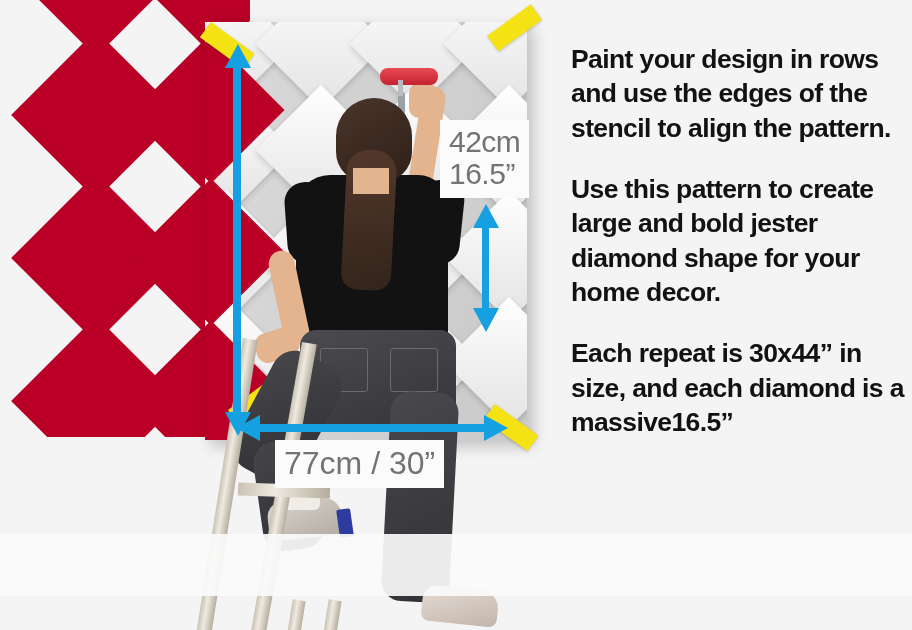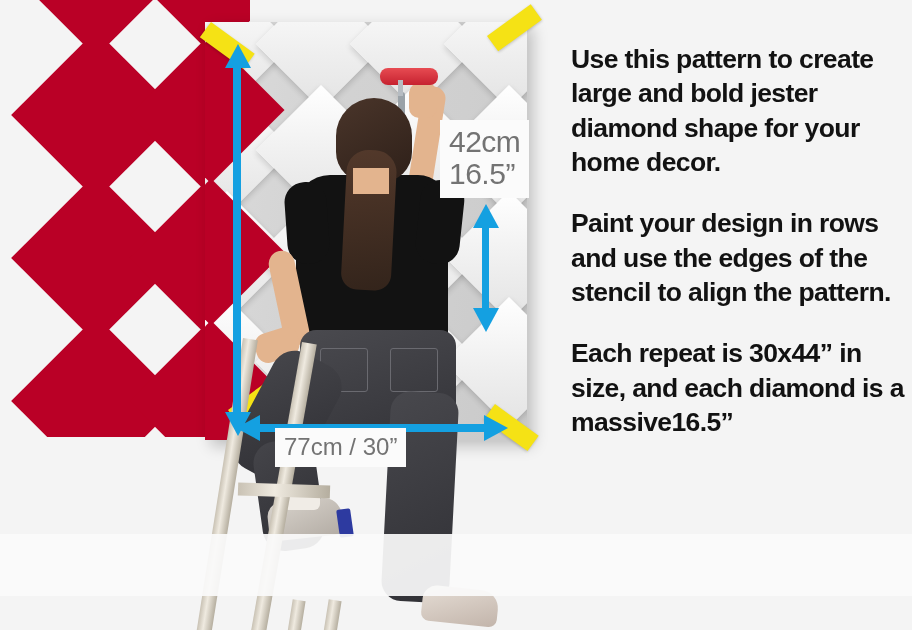--- a/index.html
+++ b/index.html
@@ -51,21 +51,21 @@
   .ah-right{border-top:13px solid transparent;border-bottom:13px solid transparent;border-left:24px solid #14a0e1;}
 
   
   .dimlabel{
     position:absolute;background:#fbfbfb;color:#737373;
     font-weight:normal;line-height:1.08;padding:6px 9px 7px 9px;
     letter-spacing:-0.5px;white-space:pre;
   }
   .dl-112{left:104px;top:203px;font-size:31px;}
   .dl-42{left:440px;top:120px;font-size:30px;}
-  .dl-77{left:275px;top:428px;font-size:24px;letter-spacing:0px;}
+  .dl-77{left:275px;top:440px;font-size:32px;letter-spacing:0px;}
 
   
   .copy{position:absolute;left:571px;top:42px;width:336px;color:#121212;
         font-weight:bold;font-size:26.5px;line-height:1.295;letter-spacing:-0.6px;}
   .copy p{margin:0 0 27px 0;}
   .copy p:last-child{margin-bottom:15px;}
 
   
   .banner{
     position:absolute;left:0;top:534px;width:912px;height:62px;
@@ -198,20 +198,20 @@
     <div class="arrow-head ah-left" style="left:236px;top:415px;"></div>
     <div class="arrow-line" style="left:254px;top:424px;width:238px;height:8px;"></div>
     <div class="arrow-head ah-right" style="left:484px;top:415px;"></div>
   </div>
 
   <div class="dimlabel dl-42">42cm
 16.5”</div>
   <div class="dimlabel dl-77">77cm / 30”</div>
 
   <div class="copy">
+    <p>Paint your design in rows and use the edges of the stencil to align the pattern.</p>
     <p>Use this pattern to create large and bold jester diamond shape for your home decor.</p>
-    <p>Paint your design in rows and use the edges of the stencil to align the pattern.</p>
     <p>Each repeat is 30x44” in size, and each diamond is a massive16.5”</p>
   </div>
 
   <div class="banner"></div>
 
 </div>
 
 </body></html>

